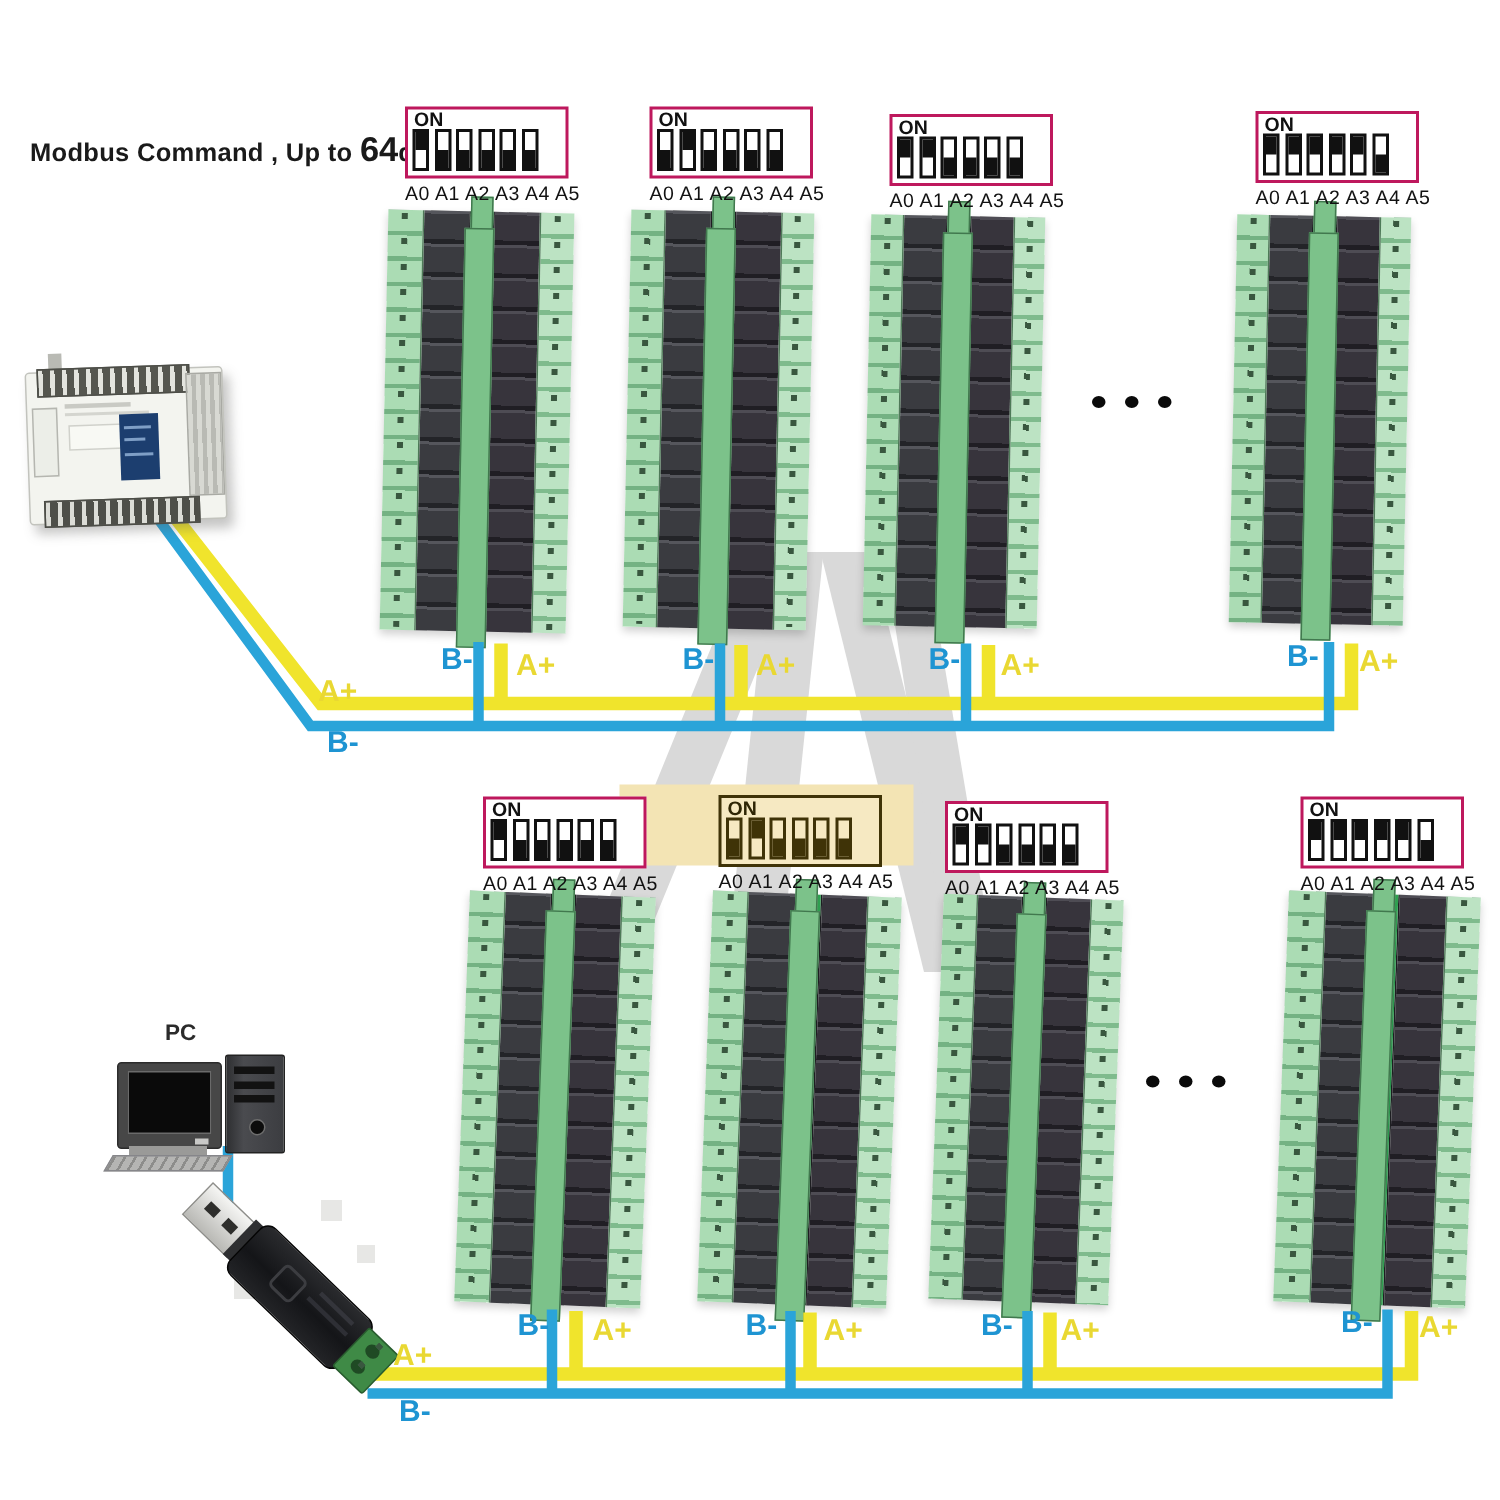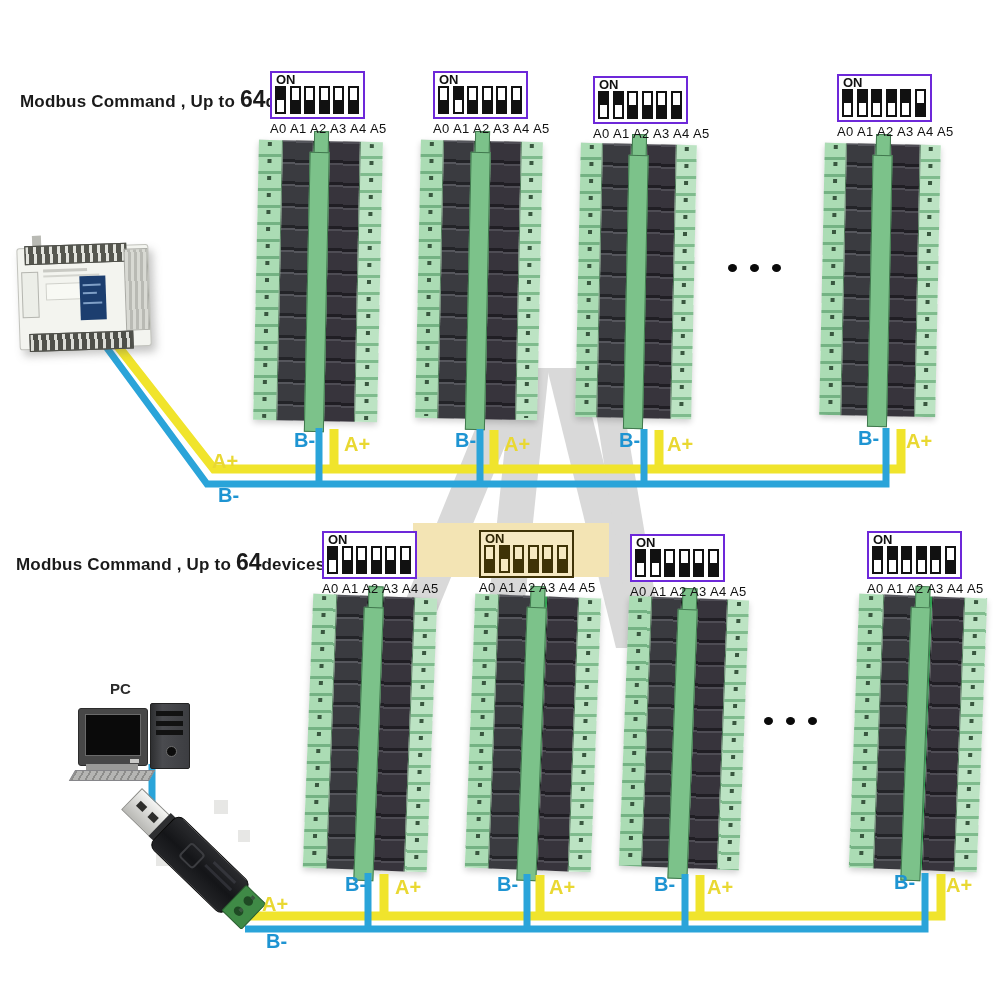--- a/index.html
+++ b/index.html
@@ -11,21 +11,21 @@
   
   #watermark{position:absolute;left:0;top:0;z-index:1;}
   #cream-band{position:absolute;left:413px;top:523px;width:196px;height:54px;background:var(--highlight-cream);z-index:2;}
   
   #wires{position:absolute;left:0;top:0;z-index:5;pointer-events:none;}
   .lbl{position:absolute;z-index:7;font-weight:bold;font-size:20px;white-space:nowrap;}
   .lbl-a{color:var(--label-yellow);}
   .lbl-b{color:var(--label-blue);}
   
   .dip-panel{position:absolute;z-index:10;}
-  .dip-box{position:relative;width:95px;height:48px;background:#ffffff;border:2px solid #6d28d9;box-sizing:border-box;}
+  .dip-box{position:relative;width:109px;height:48px;background:#ffffff;border:2px solid #be185d;box-sizing:border-box;}
   .dip-on{position:absolute;left:4px;top:0;font-weight:bold;font-size:13px;color:#111;line-height:14px;}
   .dip-row{position:absolute;left:3px;bottom:3px;display:flex;gap:3.5px;}
   .sw{position:relative;width:11px;height:28px;border:2px solid #111;background:#fff;box-sizing:border-box;}
   .sw::after{content:'';position:absolute;left:0;width:100%;height:12px;background:#111;}
   .sw.on::after{top:0;}
   .sw.off::after{bottom:0;}
   .dip-pins{margin-top:2px;font-weight:normal;font-size:13px;color:#111;white-space:nowrap;letter-spacing:.4px;}
   
   .dip-panel.tint .dip-box{background:#f6e9c2;border-color:#3f3307;}
   .dip-panel.tint .sw{border-color:#3f3307;background:#f6e9c2;}
@@ -109,23 +109,20 @@
     <g fill="var(--watermark-gray)">
       <polygon points="500,368 537,368 422,648 386,648"></polygon>
       <polygon points="513,368 549,368 520,648 484,648"></polygon>
       <polygon points="547,368 580,368 650,648 616,648"></polygon>
       <polygon points="589,368 617,368 664,648 633,648"></polygon>
     </g>
   </svg>
   <div id="cream-band"></div>
 
   <div class="sec-title" style="left:20px;top:86px;">
-    <span>Modbus Command , Up to </span><span class="big">64</span><span>devices</span>
-  </div>
-  <div class="sec-title" style="left:16px;top:549px;">
     <span>Modbus Command , Up to </span><span class="big">64</span><span>devices</span>
   </div>
 
   <svg id="wires" width="1000" height="1000">
 
     <path d="M113,340 L214,469 L901,469 L901,429 M334,429 V469 M494,430 V469 M659,430 V469" stroke="var(--wire-yellow)" stroke-width="9" fill="none"></path>
 
     <path d="M104,344 L207,484 L886,484 L886,428 M319,428 V484 M480,429 V484 M644,429 V484" stroke="var(--wire-blue)" stroke-width="7" fill="none"></path>
 
     <path d="M152,764 L152,808" stroke="var(--wire-blue)" stroke-width="7" fill="none"></path>

